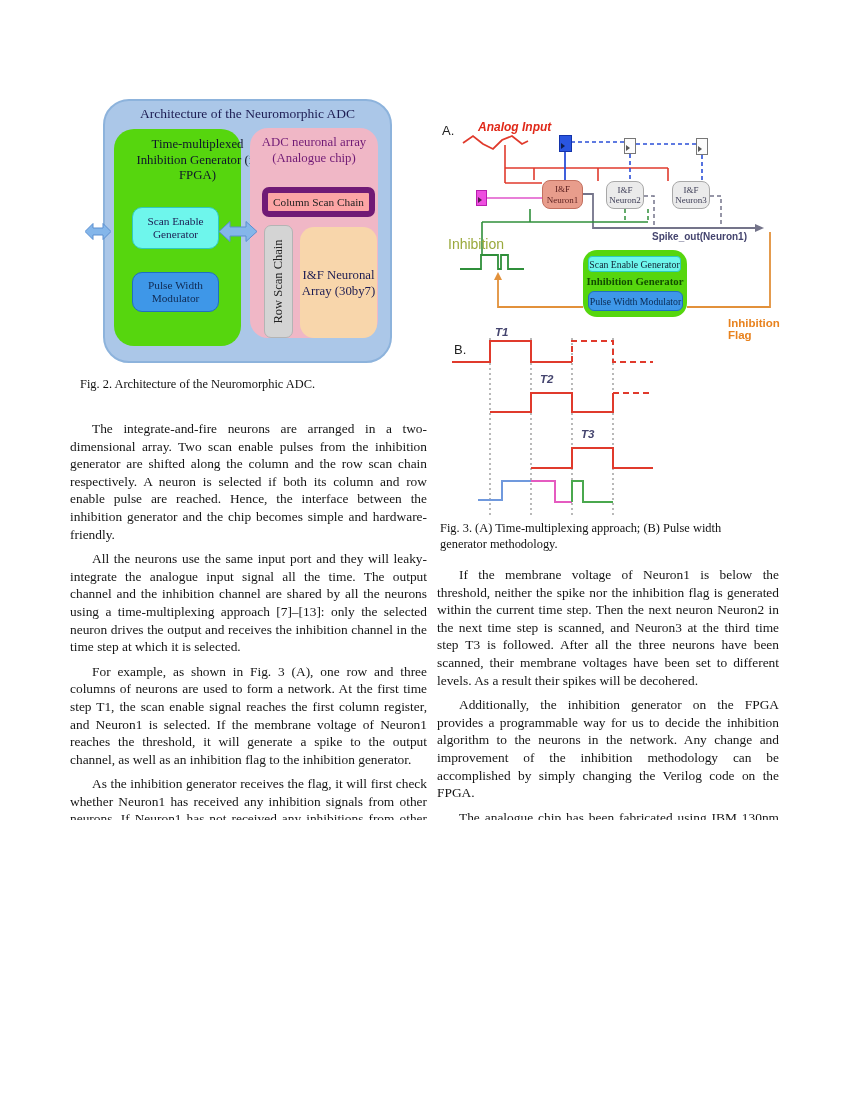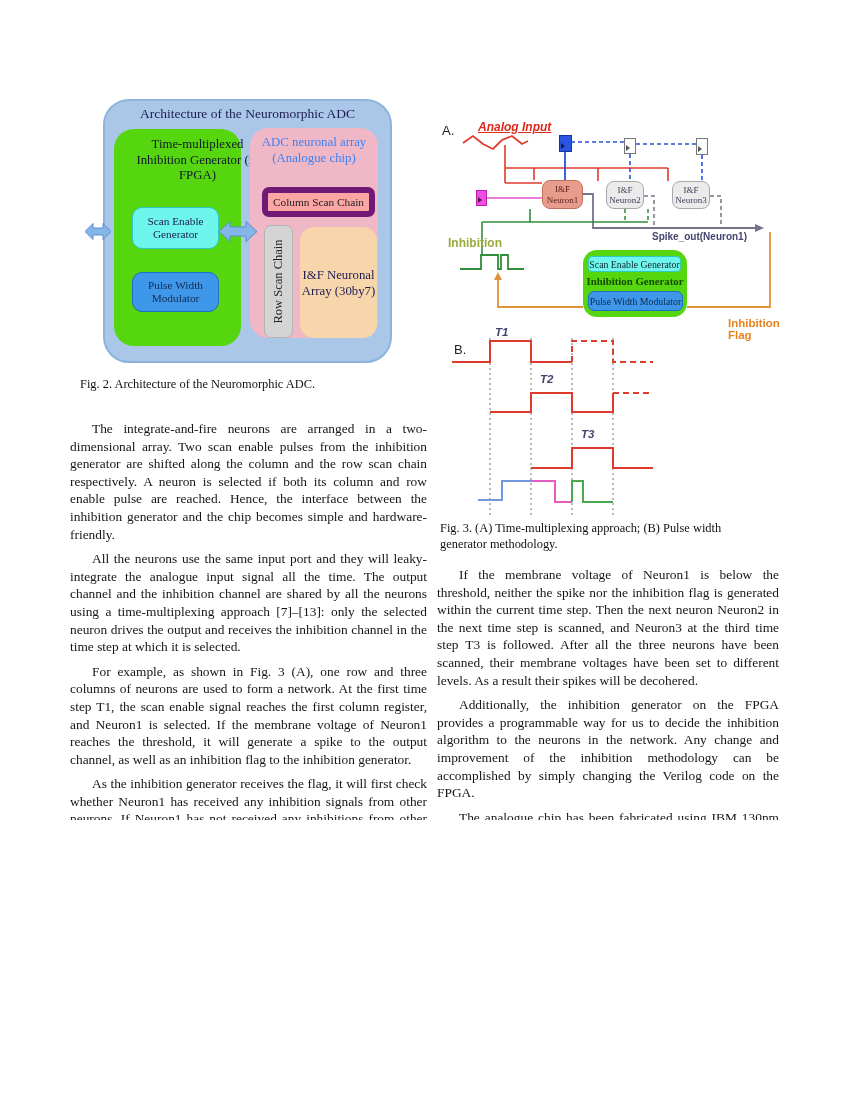--- a/index.html
+++ b/index.html
@@ -28,54 +28,54 @@
     background:#6ef6ec; border:1px solid #2fc9c0; border-radius:10px;
     display:flex; align-items:center; justify-content:center; text-align:center;
     font-size:11.3px; line-height:13.5px; color:#1c1c52; }
   .pwm-box { position:absolute; left:29px; top:173px; width:87px; height:40px;
     background:#3e97e8; border:1px solid #1f6fc0; border-radius:10px;
     display:flex; align-items:center; justify-content:center; text-align:center;
     font-size:11.3px; line-height:13.5px; color:#102a52; }
   .chip-box { position:absolute; left:147px; top:29px; width:128px; height:210px;
     background:#f0b7c6; border-radius:18px; }
   .chip-title { position:absolute; left:147px; top:36px; width:128px; text-align:center;
-    font-size:12.8px; line-height:15.5px; color:#3b82f6; }
+    font-size:12.8px; line-height:15.5px; color:#701a75; }
   .colscan-box { position:absolute; left:159px; top:88px; width:113px; height:30px;
     background:#fca5a5; border:6px solid #701a75; border-radius:7px;
     display:flex; align-items:center; justify-content:center;
     font-size:11.3px; color:#222; }
   .rowscan-box { position:absolute; left:161px; top:126px; width:29px; height:113px;
     background:#d4d4d4; border:1px solid #b4b4b4; border-radius:7px;
     display:flex; align-items:center; justify-content:center; }
   .rowscan-box span { transform:rotate(-90deg); white-space:nowrap; font-size:12.5px; color:#222; }
   .ifarray-box { position:absolute; left:197px; top:128px; width:77px; height:111px;
     background:#f8d6ab; border-radius:14px;
     display:flex; align-items:center; justify-content:center; text-align:center;
     font-size:12.8px; line-height:16px; color:#1c1c52; }
   .fig2-arrow { position:absolute; }
 
   
   .fig3a { position:absolute; left:440px; top:115px; width:345px; height:222px; }
   .fig3a svg.wires { position:absolute; left:0; top:0; }
   .panel-label { position:absolute; font-family:"Liberation Sans", sans-serif;
     font-size:13px; color:#222; }
   .analog-label { position:absolute; left:38px; top:5px; font-family:"Liberation Sans", sans-serif;
-    font-weight:bold; font-style:italic; font-size:12px; color:#e02818;text-decoration:underline; }
+    font-weight:bold; font-style:italic; font-size:12px; color:#e02818; }
   .reg { position:absolute; border:1px solid #777; background:#fcfcfc; }
   .reg .clk { position:absolute; left:1px; bottom:2px; width:0; height:0;
     border-left:4px solid rgba(0,0,0,0.65); border-top:3px solid transparent; border-bottom:3px solid transparent; }
   .reg-blue { background:#2a55e0; border-color:#1333aa; }
   .reg-magenta { background:#ee4fe0; border-color:#b81fae; }
   .neuron { position:absolute; border-radius:8px; display:flex; flex-direction:column;
     align-items:center; justify-content:center; text-align:center;
     font-size:9px; line-height:10.5px; }
   .neuron-active { background:#e89d8c; border:1px solid #c3705f; color:#5a1d1d; }
   .neuron-idle { background:#ebebeb; border:1px solid #a8a8a8; color:#3c3c55; }
   .inhib-label { position:absolute; left:8px; top:121px; font-family:"Liberation Sans", sans-serif;
-    font-weight:bold; font-size:12px; color:#9aa93c; }
+    font-weight:normal; font-size:14px; color:#9aa93c; }
   .spike-label { position:absolute; left:212px; top:116px; font-family:"Liberation Sans", sans-serif;
     font-weight:bold; font-size:10px; color:#44446e; }
   .gen-box { position:absolute; left:143px; top:135px; width:104px; height:67px;
     background:#56d60e; border-radius:14px; }
   .gen-scanen { position:absolute; left:5px; top:6px; width:93px; height:16px;
     background:#6ef6ec; border:1px solid #2fc9c0; border-radius:4px;
     display:flex; align-items:center; justify-content:center; font-size:9.8px; color:#123; }
   .gen-title { position:absolute; left:0; top:25px; width:104px; text-align:center;
     font-weight:bold; font-size:10.8px; color:#124d00; }
   .gen-pwm { position:absolute; left:5px; top:41px; width:95px; height:20px;

